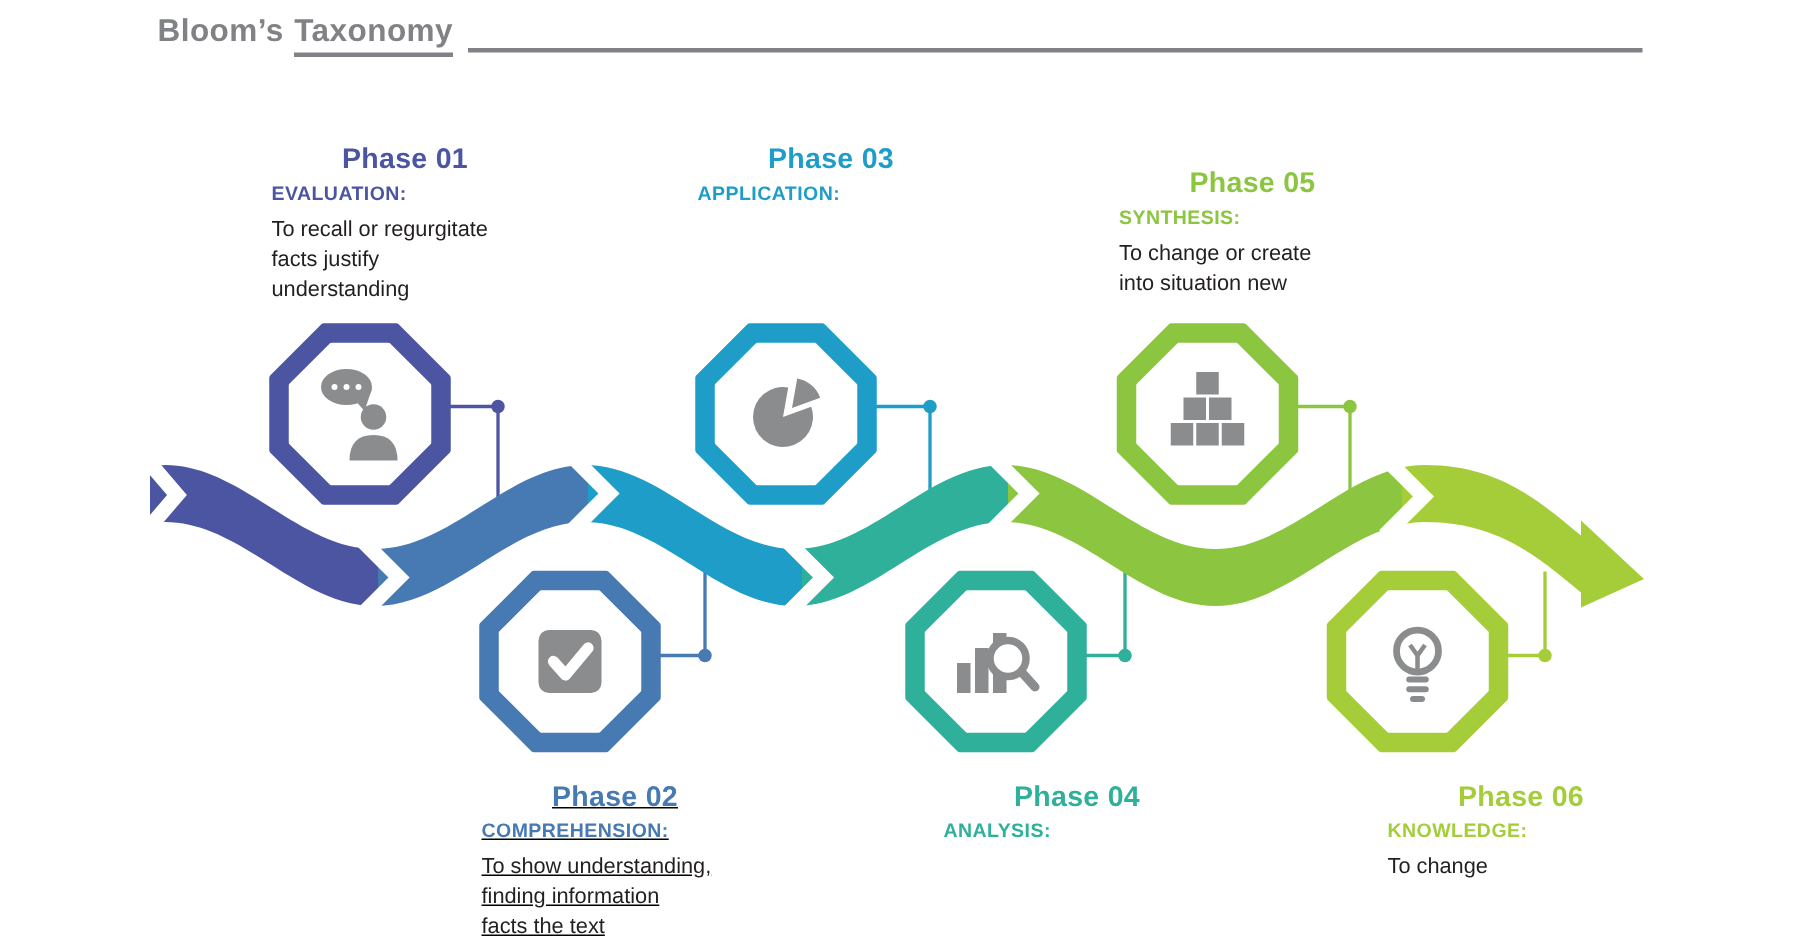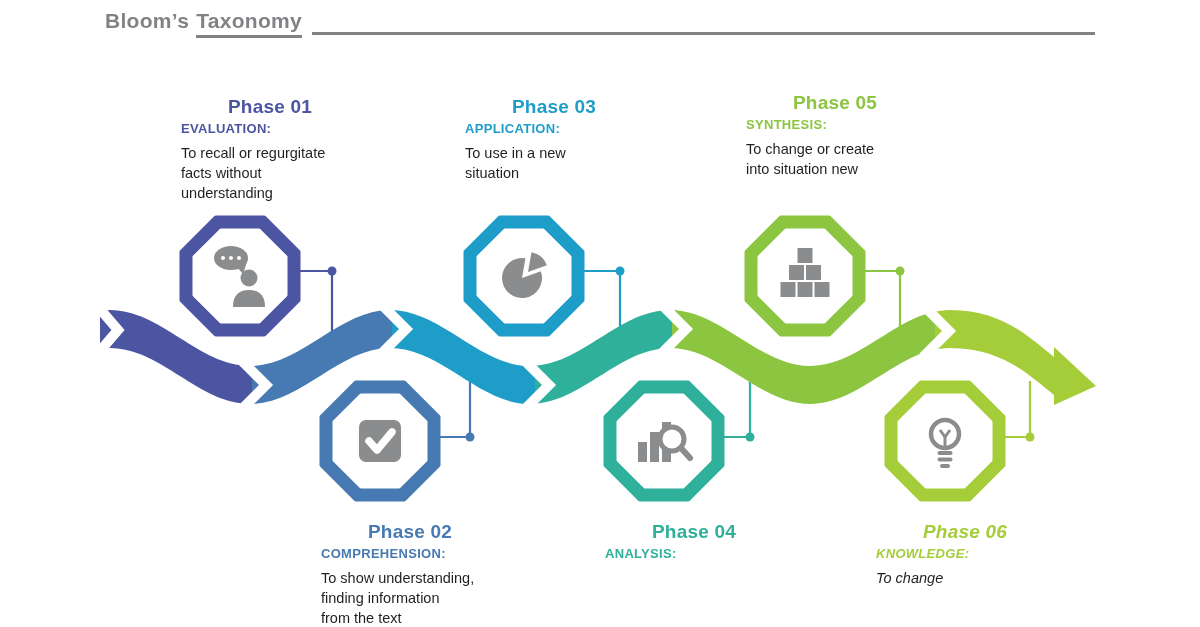--- a/index.html
+++ b/index.html
@@ -22,24 +22,24 @@
   .underlined{border-bottom:3px solid var(--gray,#808285);padding-bottom:3px;}
   .title-rule{flex:1;height:3px;background:var(--gray,#808285);margin-bottom:3px;}
 
   .phase-block{position:absolute;}
   .phase-title{font-size:19px;font-weight:bold;color:var(--c,#444);letter-spacing:.2px;margin-left:47px;}
   .phase-cat{font-size:13px;font-weight:bold;color:var(--c,#444);margin-top:3px;letter-spacing:.3px;}
   .phase-desc{font-size:14.5px;color:var(--body,#231f20);margin-top:7px;line-height:1.38;white-space:pre-line;}
 
   #b1{left:181px;top:96px;width:195px;}
   #b3{left:465px;top:96px;width:165px;}
-  #b5{left:746px;top:92px;width:175px;}
-  #b2{left:321px;top:521px;width:205px;}
-  #b4{left:605px;top:521px;width:185px;}
-  #b6{left:876px;top:521px;width:165px;font-style:italic;}
+  #b5{left:746px;top:112px;width:175px;}
+  #b2{left:321px;top:521px;width:205px;text-decoration:underline;}
+  #b4{left:629px;top:521px;width:185px;}
+  #b6{left:925px;top:521px;width:165px;}
 </style>
 </head>
 <body>
 
 <div class="canvas">
 
   <header class="title-row">
     <h1 class="title">
       <span>Bloom’s</span>
       <span class="underlined">Taxonomy</span>
@@ -171,37 +171,35 @@
             <rect x="-5" y="23" width="10" height="4" rx="2" fill="#8a8c8e"></rect>
           </g>
         </g>
       </g>
   </svg>
 
   <div class="phase-block" id="b1" style="--c: #4b55a1;">
     <div class="phase-title">Phase 01</div>
     <div class="phase-cat">EVALUATION:</div>
     <div class="phase-desc">To recall or regurgitate
-facts without
+facts justify
 understanding</div>
   </div>
 
   <div class="phase-block" id="b2" style="--c: #4779b2;">
     <div class="phase-title">Phase 02</div>
     <div class="phase-cat">COMPREHENSION:</div>
     <div class="phase-desc">To show understanding,
 finding information
-from the text</div>
+facts the text</div>
   </div>
 
   <div class="phase-block" id="b3" style="--c: #1f9dc9;">
     <div class="phase-title">Phase 03</div>
     <div class="phase-cat">APPLICATION:</div>
-    <div class="phase-desc">To use in a new
-situation</div>
   </div>
 
   <div class="phase-block" id="b4" style="--c: #2eb09a;">
     <div class="phase-title">Phase 04</div>
     <div class="phase-cat">ANALYSIS:</div>
   </div>
 
   <div class="phase-block" id="b5" style="--c: #8cc540;">
     <div class="phase-title">Phase 05</div>
     <div class="phase-cat">SYNTHESIS:</div>

